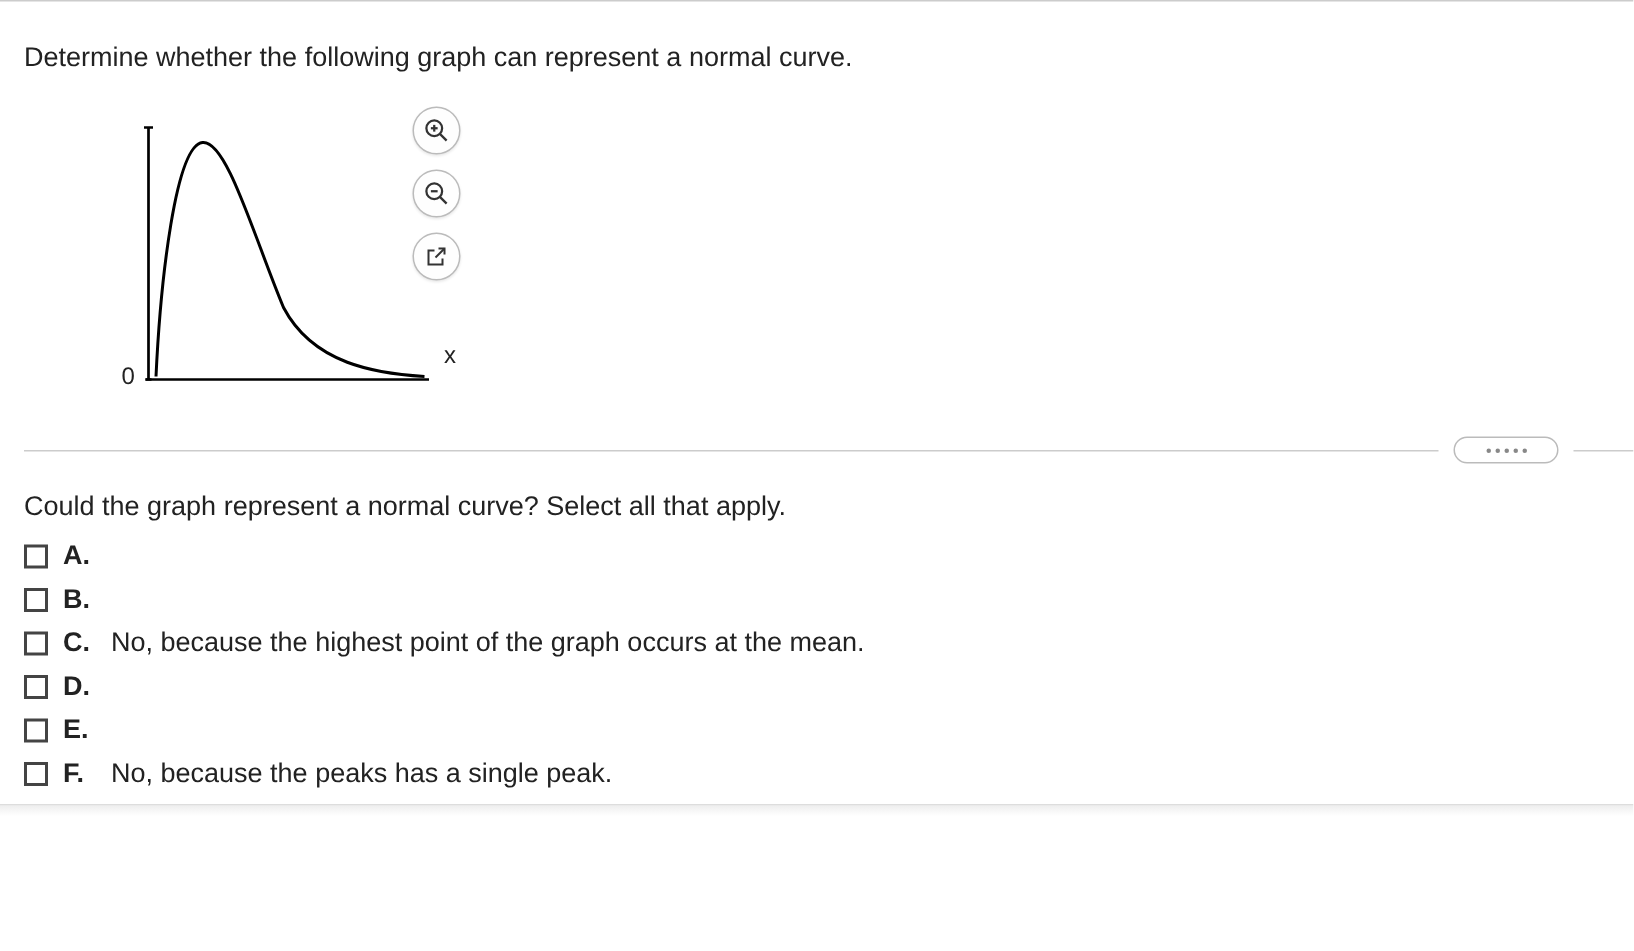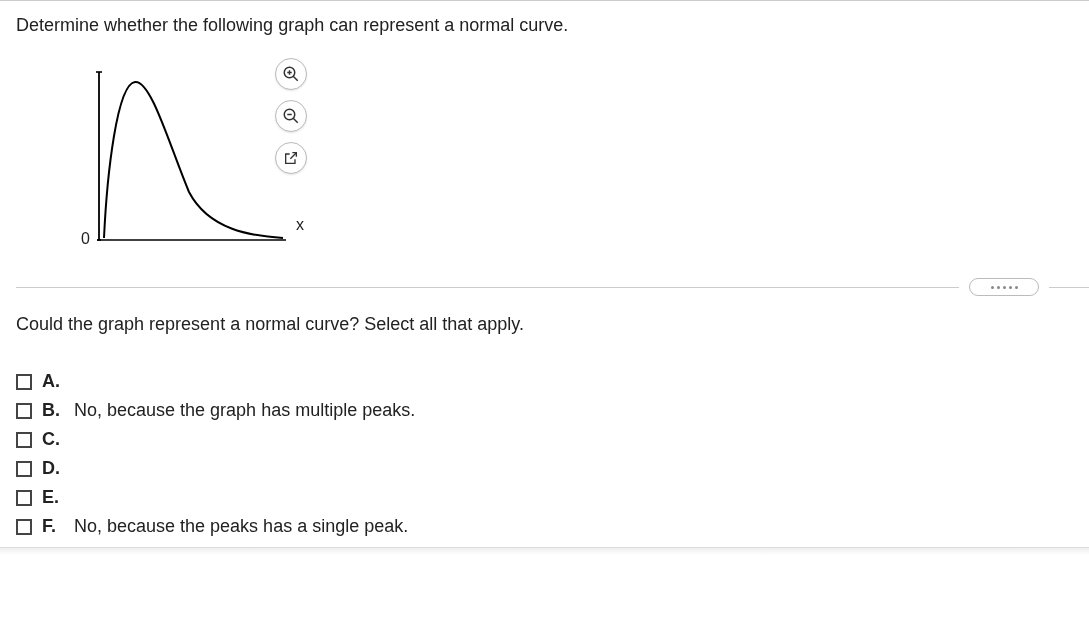--- a/index.html
+++ b/index.html
@@ -11,20 +11,21 @@
     color: #222;
     background: #fff;
     width: 1089px;
   }
   .container {
     border-top: 1px solid #ccc;
     padding: 14px 0 14px 16px;
   }
   .question-text {
     margin-bottom: 18px;
+    margin-top: 13px;
   }
   .figure-row {
     display: flex;
     align-items: flex-start;
     gap: 14px;
     margin: 10px 0 0 25px;
   }
   .graph-box {
     position: relative;
     width: 220px;
@@ -87,21 +88,21 @@
     margin: 0 10px;
     cursor: grab;
   }
   .grip-dot {
     width: 3px;
     height: 3px;
     background: #888;
     border-radius: 50%;
   }
   .subq {
-    margin-bottom: 36px;
+    margin-bottom: 12px;
   }
   .options {
     display: flex;
     flex-direction: column;
     gap: 8px;
     margin-bottom: 10px;
   }
   .opt {
     display: flex;
     align-items: center;
@@ -195,25 +196,25 @@
   <div class="subq">Could the graph represent a normal curve? Select all that apply.</div>
 
   <div class="options">
     <div class="opt">
       <div class="cb"></div>
       <span class="letter">A.</span>
     </div>
     <div class="opt">
       <div class="cb"></div>
       <span class="letter">B.</span>
-      <span>No, because the graph has multiple peaks.</span>
     </div>
     <div class="opt">
       <div class="cb"></div>
       <span class="letter">C.</span>
+      <span>No, because the highest point of the graph occurs at the mean.</span>
     </div>
     <div class="opt">
       <div class="cb"></div>
       <span class="letter">D.</span>
     </div>
     <div class="opt">
       <div class="cb"></div>
       <span class="letter">E.</span>
     </div>
     <div class="opt">

